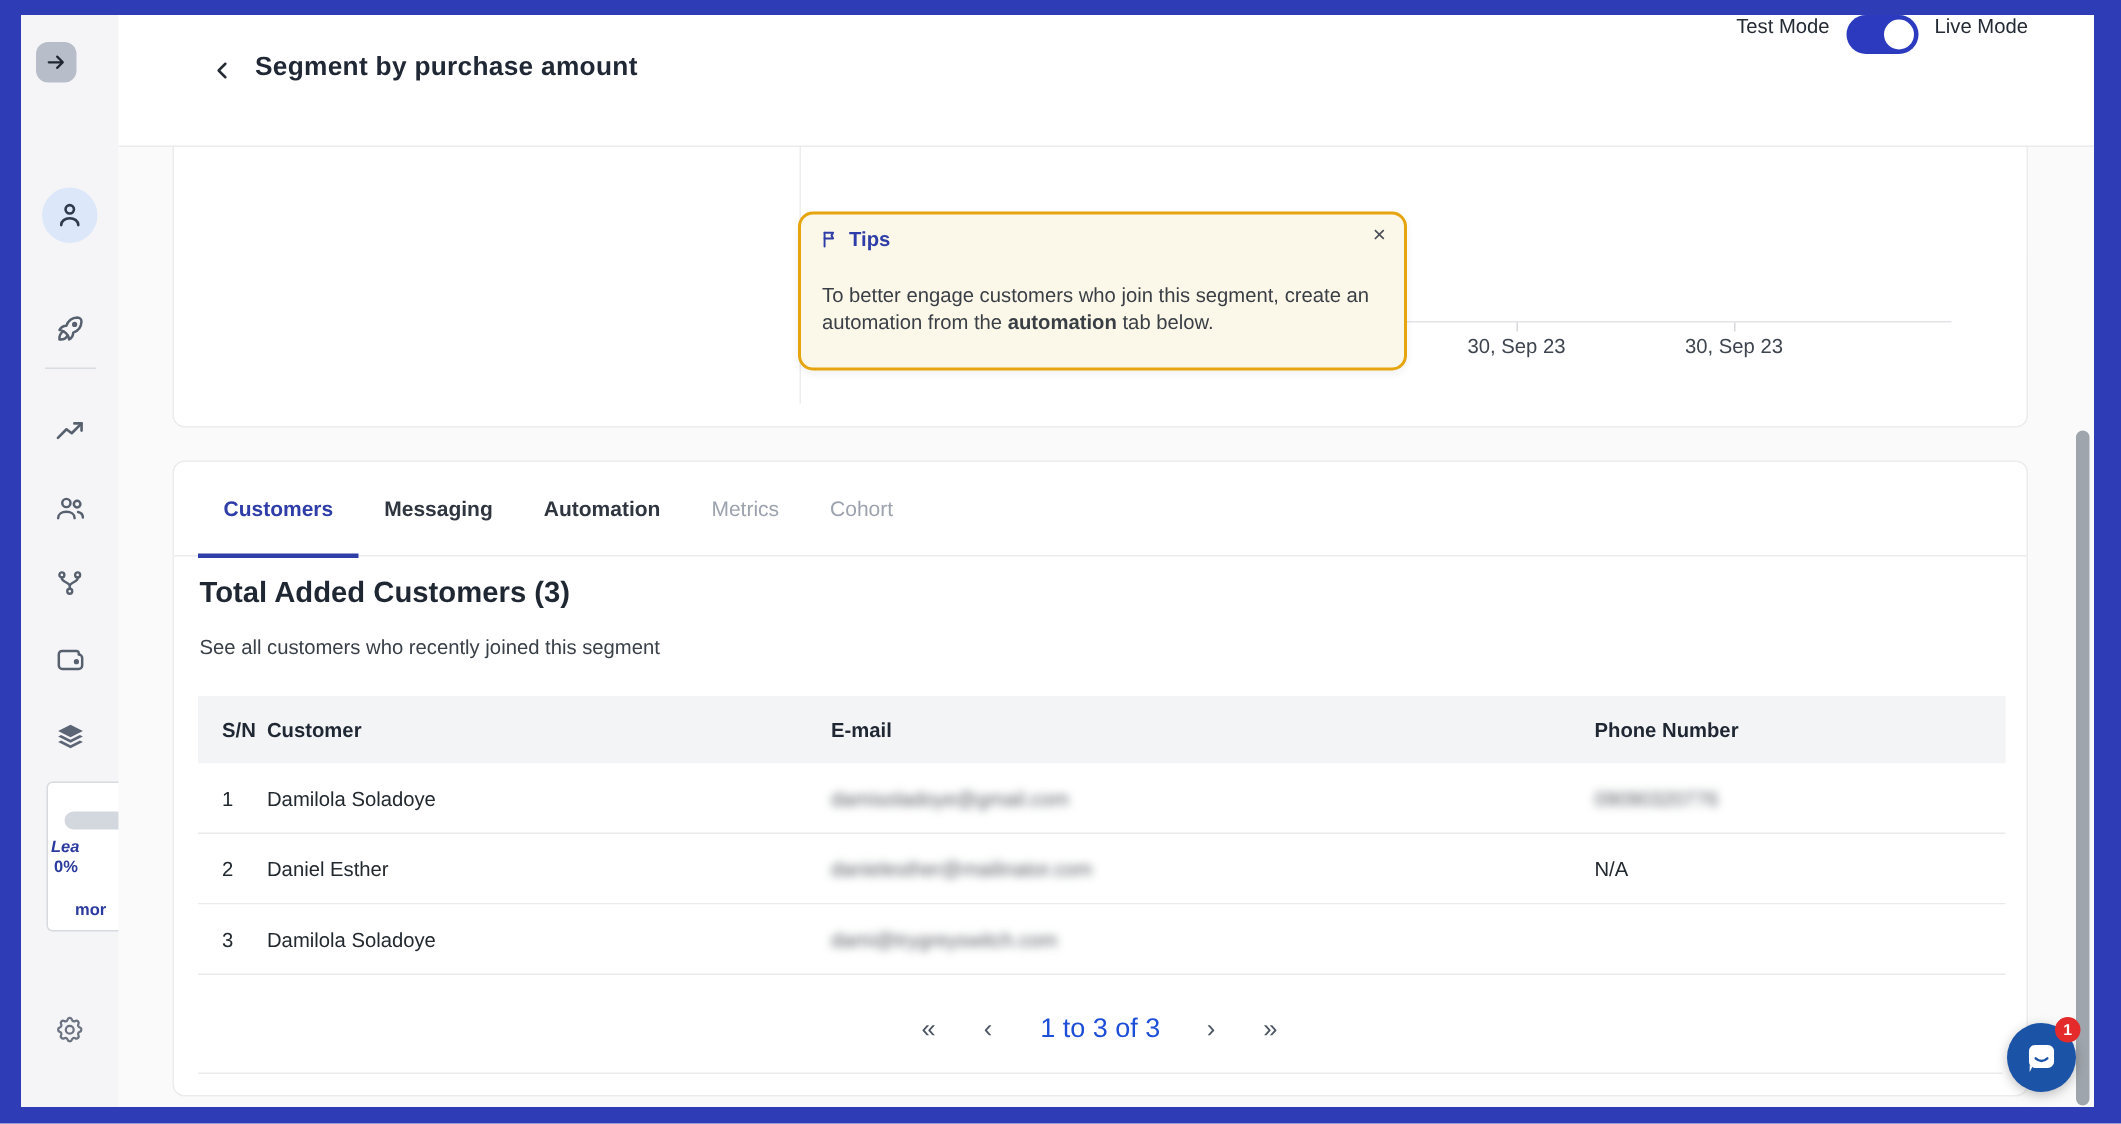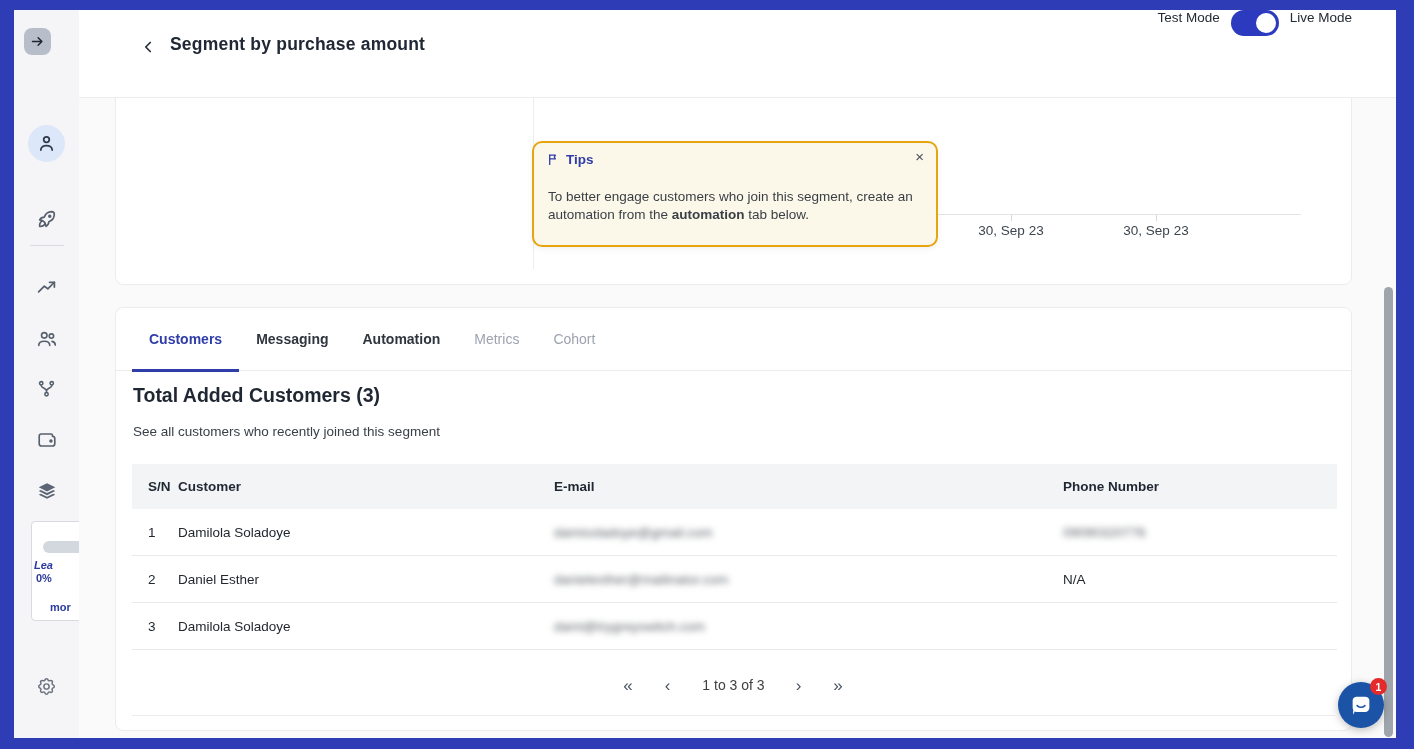--- a/index.html
+++ b/index.html
@@ -59,21 +59,21 @@
   .tbl { position:absolute; left:16px; top:156px; width:1205px; }
   .tbl-head { height:45px; background:#F3F4F6; position:relative; }
   .tbl-row { height:47px; border-bottom:1px solid #E9EAEC; position:relative; background:#fff; }
   .cell { position:absolute; top:0; height:100%; display:flex; align-items:center; font-size:13.5px; color:#22292F; }
   .c-sn { left:16px; } .c-cust { left:46px; } .c-mail { left:422px; } .c-phone { left:931px; }
   .tbl-head .cell { font-weight:bold; color:#1F2733; }
   .blurred { filter:blur(3px); color:#5A5F66; }
 
   .pagination { position:absolute; left:0; top:360px; width:100%; height:34px; display:flex; align-items:center; justify-content:center; gap:31px; }
   .pg-btn { font-size:17px; color:#4B5563; cursor:pointer; line-height:1; letter-spacing:1px; }
-  .pg-label { font-size:14px; color:#404040; }
+  .pg-label { font-size:18px; color:#1d4ed8; }
   .card-bottom-divider { position:absolute; left:16px; right:16px; top:407px; height:1px; background:#ECECEE; }
 
   
   .scrollbar-thumb { position:absolute; left:1305px; top:203px; width:9px; height:450px; background:#9FA5AC; border-radius:5px; cursor:pointer; }
 
   
   .chat-btn { position:absolute; left:1259px; top:598px; width:46px; height:46px; border-radius:50%; background:#1B53A7; display:flex; align-items:center; justify-content:center; cursor:pointer; z-index:9; box-shadow:0 2px 8px rgba(0,0,0,.25); }
   .chat-badge { position:absolute; right:-3px; top:-4px; width:17px; height:17px; border-radius:50%; background:#E42A2A; color:#fff; font-size:10.5px; font-weight:bold; display:flex; align-items:center; justify-content:center; }
 
   svg { display:block; }

